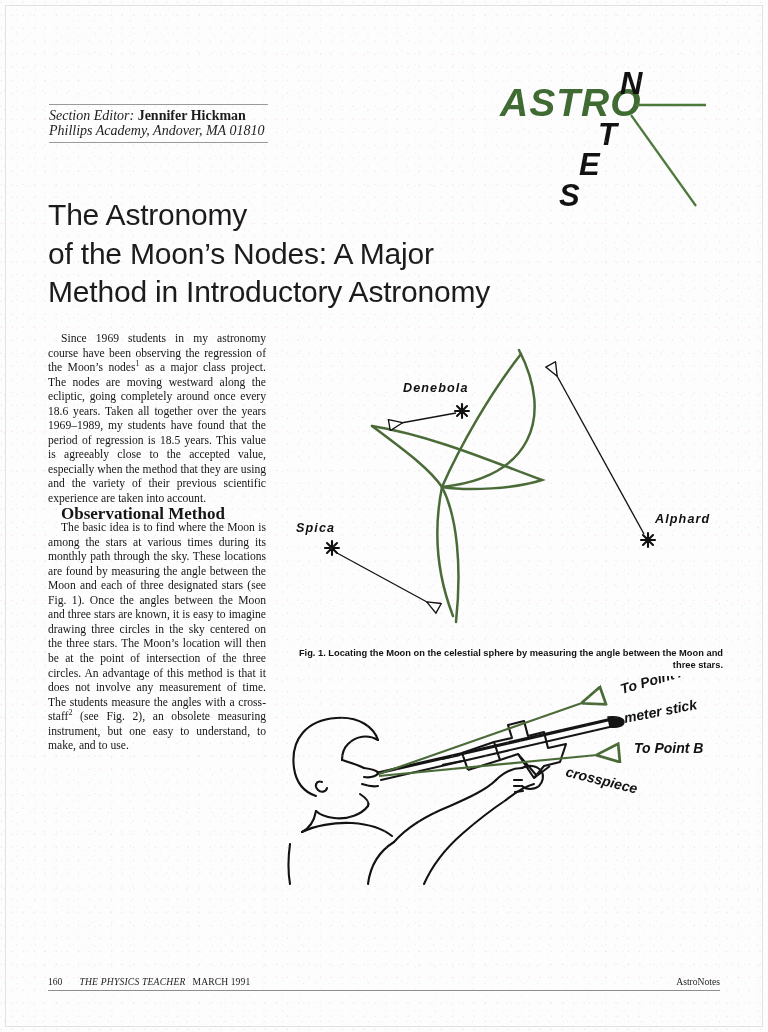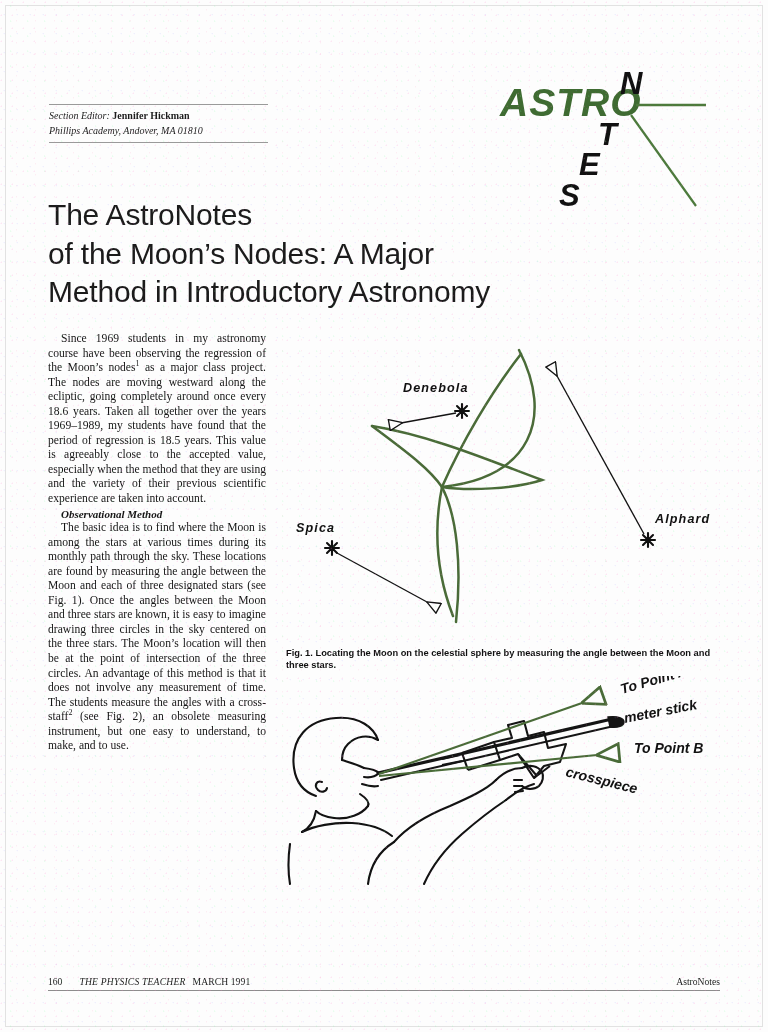--- a/index.html
+++ b/index.html
@@ -31,21 +31,21 @@
   }
 
   
   .editor-block{
     position:absolute;left:49px;top:104px;width:219px;
   }
   .editor-rule{height:1px;background:#9a9a9a;}
   .editor-lines{padding:4px 0 4px 0;}
   .editor-line{
     font-family:"Liberation Serif", serif;
-    font-style:italic;font-size:10px;line-height:14.5px;color:#1c1c1c;
+    font-style:italic;font-size:14px;line-height:14.5px;color:#1c1c1c;
     white-space:nowrap;
   }
   .editor-line b{font-style:normal;font-weight:bold;}
 
   .logo{
     position:absolute;left:498px;top:58px;width:215px;height:160px;
   }
   .logo svg{display:block;}
 
   
@@ -59,36 +59,36 @@
 
   
   .col-left{
     position:absolute;left:48px;top:332px;width:218px;
     font-family:"Liberation Serif", serif;
     font-size:11.6px;line-height:14.55px;color:#151515;
     text-align:justify;
   }
   .col-left p{margin:0;text-indent:13px;}
   .subhead{
-    margin:12px 0 1px 0;font-weight:bold;font-style:italic;
-    font-size:11px;text-indent:0;
+    margin:12px 0 1px 0;font-weight:bold;
+    font-size:17px;text-indent:0;
   }
   sup{font-size:8px;vertical-align:super;line-height:0;}
 
   
   .fig1{position:absolute;left:286px;top:340px;width:438px;height:300px;}
   .fig2{position:absolute;left:282px;top:676px;width:442px;height:210px;}
   .fig1 svg,.fig2 svg{display:block;}
 
   .caption{
     position:absolute;
     font-family:"Liberation Sans", sans-serif;
     font-size:9.3px;line-height:11.6px;font-weight:bold;color:#111;
   }
-  .cap1{left:286px;top:648px;width:437px;}
+  .cap1{left:286px;top:648px;width:437px;text-align:right;}
   .cap2{left:286px;top:894px;width:437px;}
 
   
   .footer{
     position:absolute;left:48px;top:976px;width:672px;
   }
   .footer-row{
     display:flex;align-items:baseline;
     font-family:"Liberation Serif", serif;
     font-size:9.6px;color:#1c1c1c;padding-bottom:3px;
@@ -120,21 +120,21 @@
     <line x1="138" y1="47" x2="208" y2="47" stroke="#4d7a3c" stroke-width="2.4"></line>
     <line x1="133" y1="57" x2="198" y2="148" stroke="#4d7a3c" stroke-width="2.2"></line>
     <text x="122" y="36" font-family="Liberation Sans, sans-serif" font-size="31" font-style="italic" font-weight="bold" fill="#111">N</text>
     <text x="100" y="87" font-family="Liberation Sans, sans-serif" font-size="31" font-style="italic" font-weight="bold" fill="#111">T</text>
     <text x="81" y="117" font-family="Liberation Sans, sans-serif" font-size="31" font-style="italic" font-weight="bold" fill="#111">E</text>
     <text x="61" y="148" font-family="Liberation Sans, sans-serif" font-size="31" font-style="italic" font-weight="bold" fill="#111">S</text>
   </svg>
  </div>
 
  <h1 class="title">
-   <span class="ln">The AstroNotes</span>
+   <span class="ln">The Astronomy</span>
    <span class="ln">of the Moon’s Nodes:  A Major</span>
    <span class="ln">Method in Introductory Astronomy</span>
  </h1>
 
  <div class="col-left">
    <p><span>Since 1969 students in my astronomy course have been observing the regression of the Moon’s nodes</span><sup>1</sup><span> as a major class project. The nodes are moving westward along the ecliptic, going completely around once every 18.6 years.  Taken all together over the years 1969–1989, my students have found that the period of regression is 18.5 years.  This value is agreeably close to the accepted value, especially when the method that they are using and the variety of their previous scientific experience are taken into account.</span></p>
    <p class="subhead">Observational Method</p>
    <p><span>The basic idea is to find where the Moon is among the stars at various times during its monthly path through the sky.  These locations are found by measuring the angle between the Moon and each of three designated stars (see Fig. 1).  Once the angles between the Moon and three stars are known, it is easy to imagine drawing three circles in the sky centered on the three stars.  The Moon’s location will then be at the point of intersection of the three circles.  An advantage of this method is that it does not involve any measurement of time. The students measure the angles with a cross-staff</span><sup>2</sup><span> (see Fig. 2), an obsolete measuring instrument, but one easy to understand, to make, and to use.</span></p>
  </div>
 

